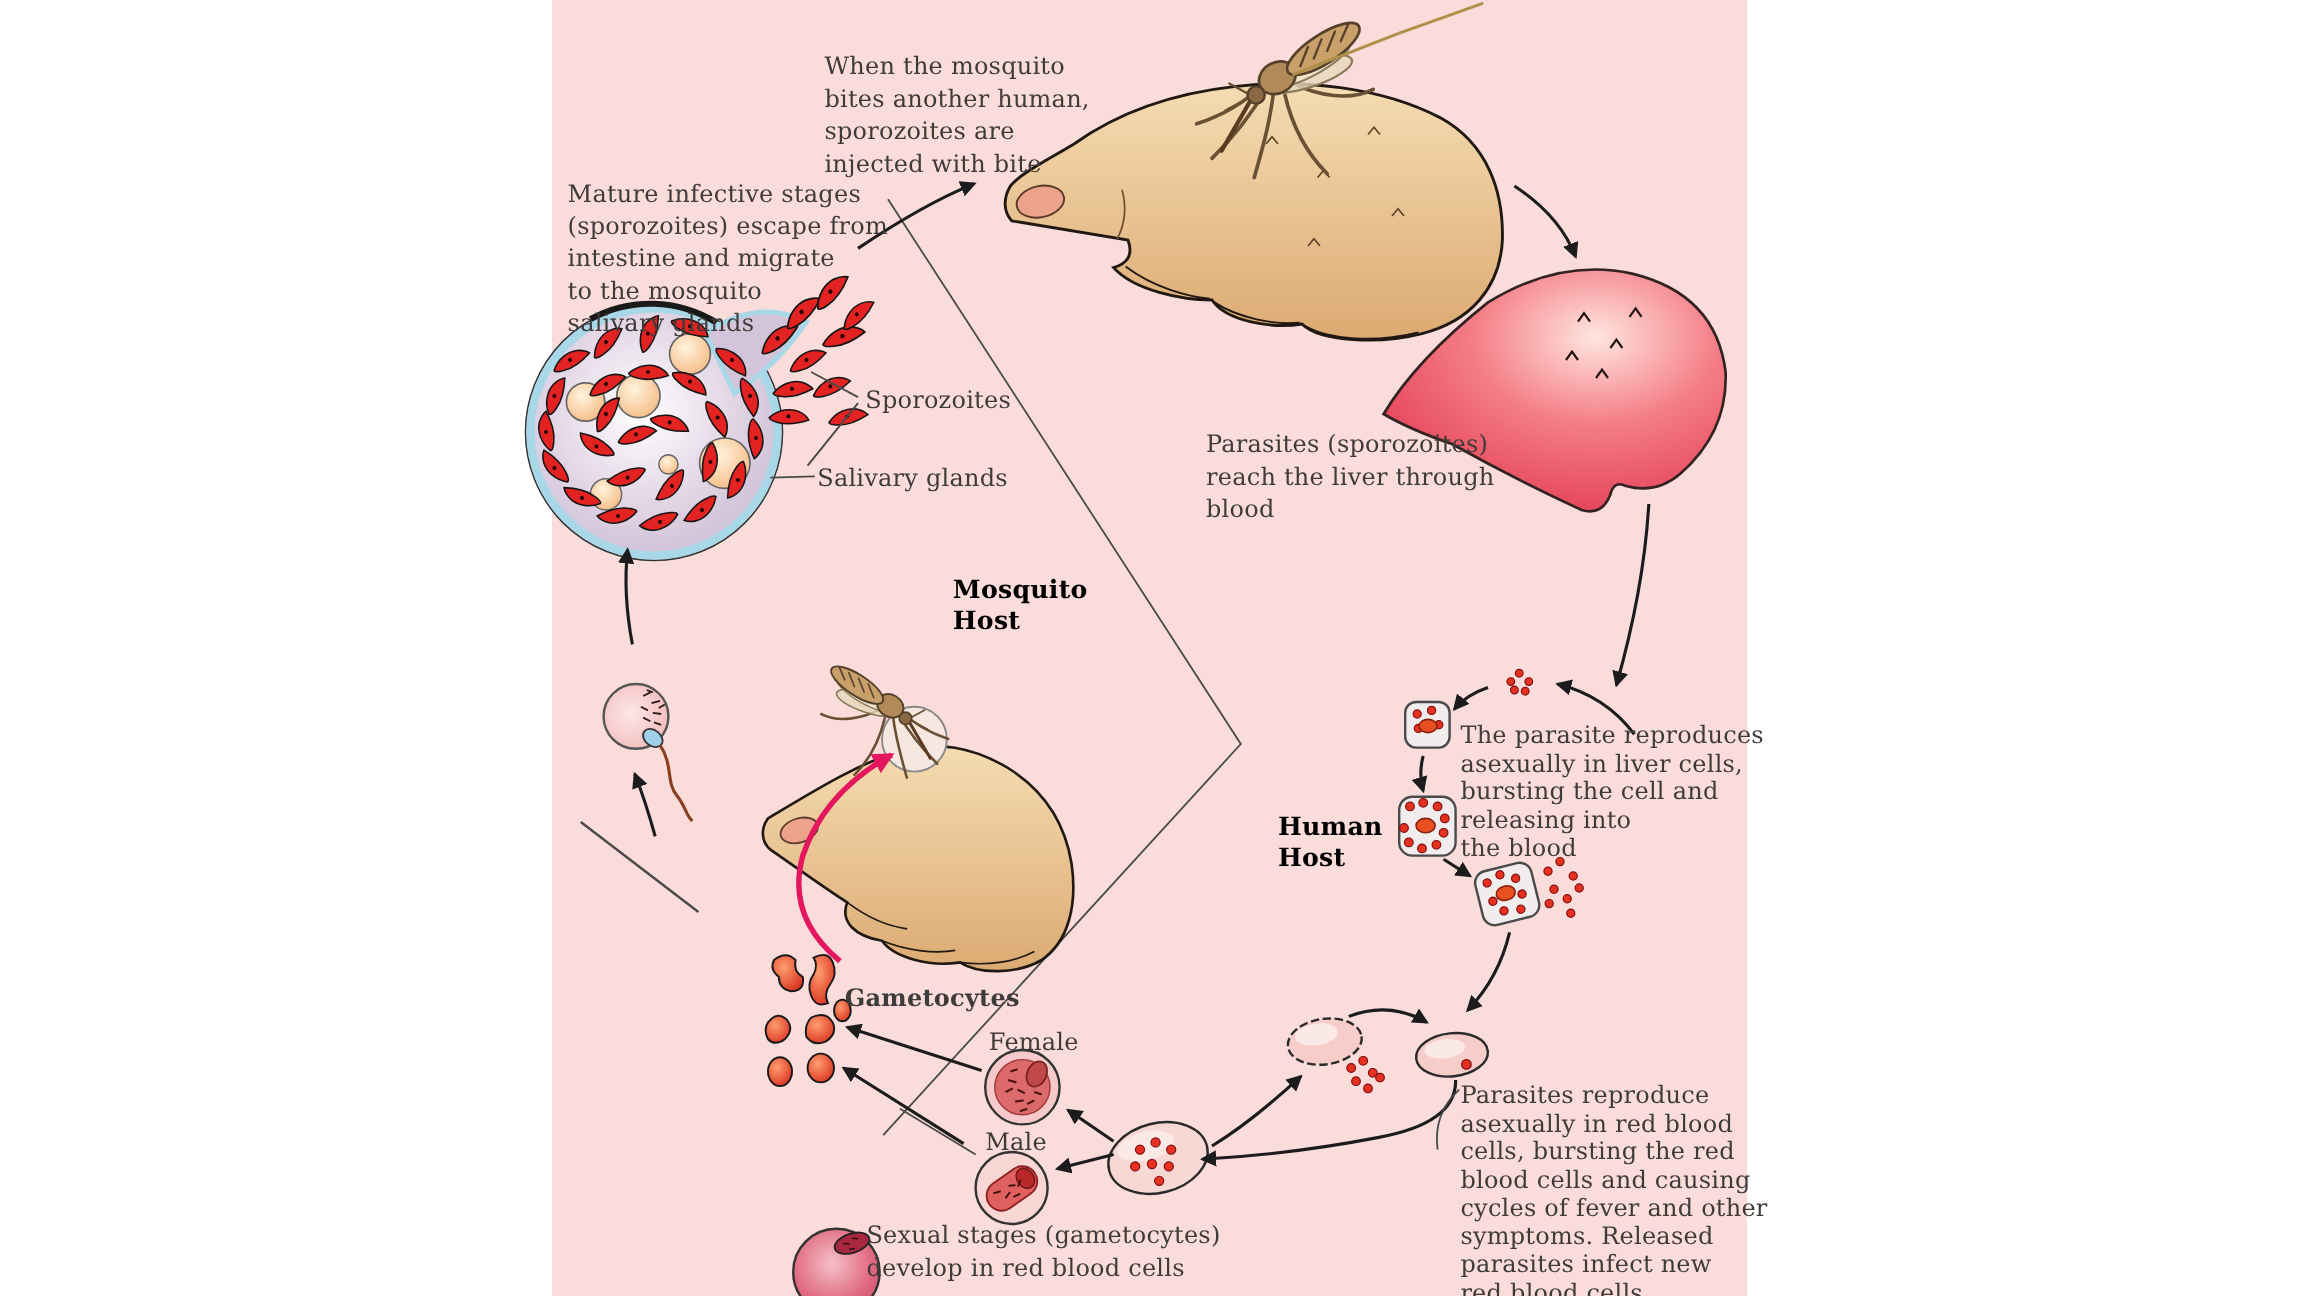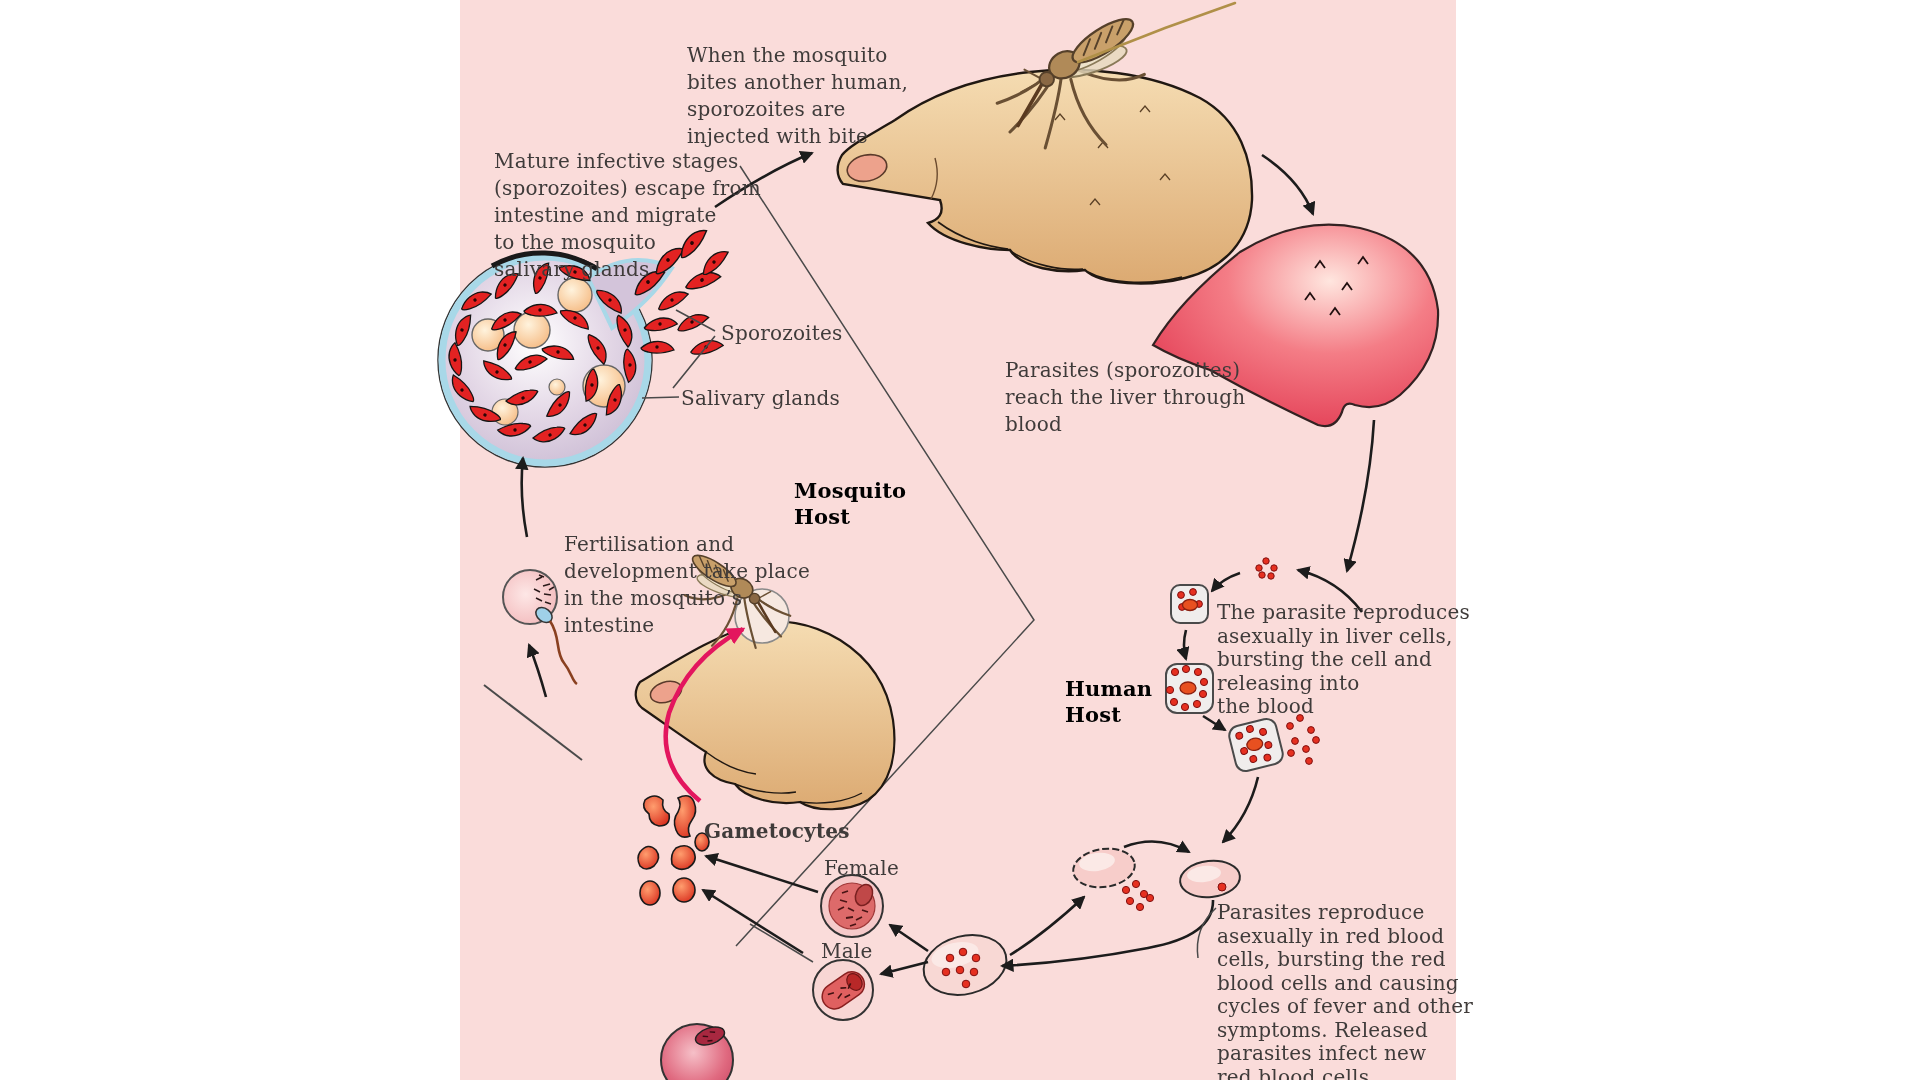--- a/index.html
+++ b/index.html
@@ -339,36 +339,34 @@
     <g fill="none" stroke="#4a4a4a" stroke-width="2">
       <path d="M484,685 L582,760"></path>
       <path d="M1216,908 Q1194,928 1198,958" stroke-width="1.5"></path>
     </g>
   </svg>
 
   <div class="lbl" style="left:687px;top:42px;">When the mosquito
 bites another human,
 sporozoites are
 injected with bite</div>
-  <div class="lbl" style="left:473px;top:148px;margin-left:21px;">Mature infective stages
+  <div class="lbl" style="left:473px;top:148px;">Mature infective stages
 (sporozoites) escape from
 intestine and migrate
 to the mosquito
 salivary glands</div>
   <div class="lbl" style="left:721px;top:320px;">Sporozoites</div>
   <div class="lbl" style="left:681px;top:385px;">Salivary glands</div>
   <div class="lbl bold" style="left:794px;top:478px;">Mosquito
 Host</div>
-  <div class="lbl" style="left:564px;top:531px;">Fertilisation and
-development take place
-in the mosquito’s
-intestine</div>
   <div class="lbl" style="left:704px;top:818px;font-weight:bold;">Gametocytes</div>
   <div class="lbl" style="left:824px;top:855px;">Female</div>
   <div class="lbl" style="left:821px;top:938px;">Male</div>
+  <div class="lbl" style="left:722px;top:1016px;">Sexual stages (gametocytes)
+develop in red blood cells</div>
   <div class="lbl" style="left:1005px;top:357px;">Parasites (sporozoites)
 reach the liver through
 blood</div>
   <div class="lbl tight" style="left:1217px;top:601px;">The parasite reproduces
 asexually in liver cells,
 bursting the cell and
 releasing into
 the blood</div>
   <div class="lbl bold" style="left:1027px;top:676px;margin-left:38px;">Human
 Host</div>

